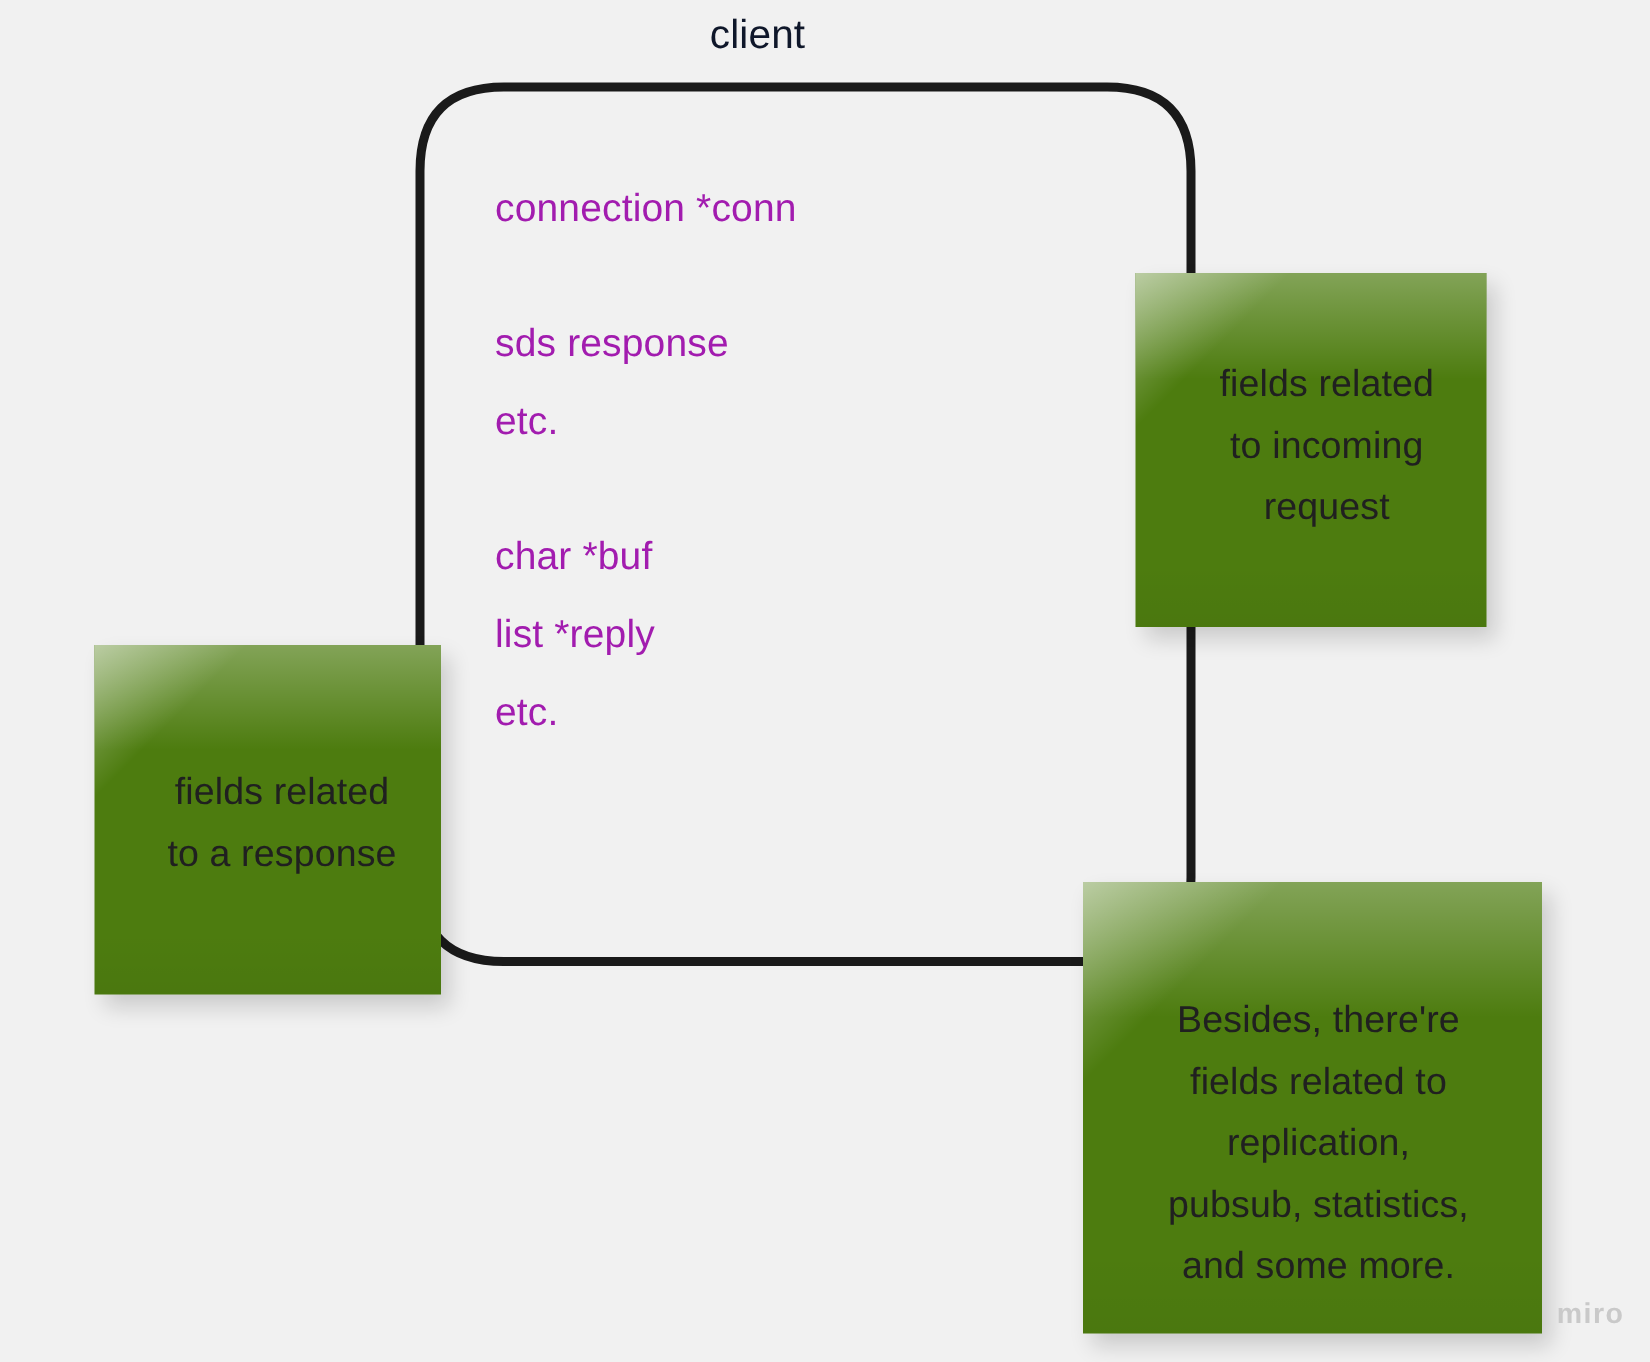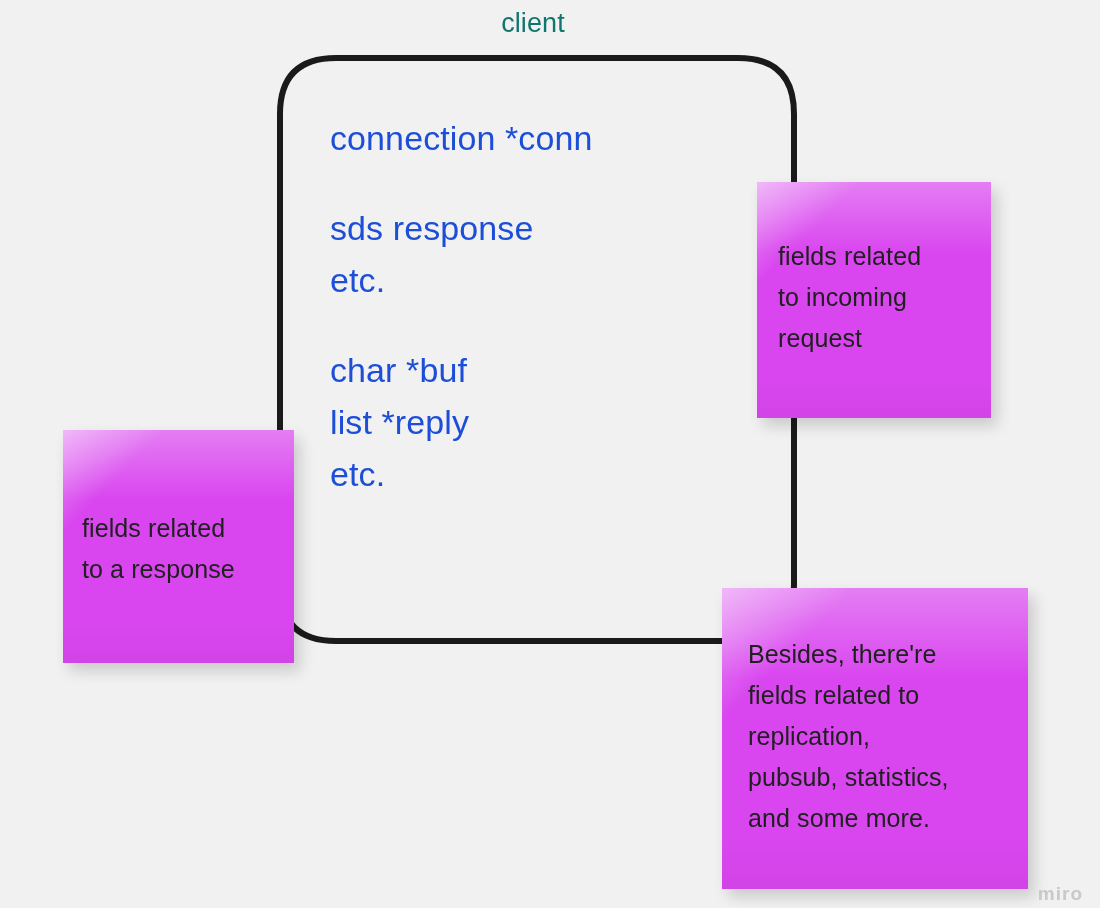--- a/index.html
+++ b/index.html
@@ -27,25 +27,24 @@
 
   
   .board-title {
     position: absolute;
     left: 0;
     top: 6px;
     width: 1010px;
     text-align: center;
     font-size: 27px;
     line-height: 34px;
-    color: #0f766e;
+    color: #0f172a;
     letter-spacing: 0.1px;
     white-space: nowrap;
     user-select: none;
-    margin-left: 28px;
   }
 
   
   .frame-svg {
     position: absolute;
     left: 0;
     top: 0;
     width: 1100px;
     height: 908px;
     pointer-events: none;
@@ -59,37 +58,38 @@
   }
 
   
   .fields {
     position: absolute;
     left: 330px;
     top: 112px;
     width: 430px;
   }
   .field-line {
-    font-size: 34px;
+    font-size: 26px;
     line-height: 52px;
-    color: #1d4ed8;
+    color: #a21caf;
     white-space: nowrap;
     letter-spacing: 0.1px;
   }
   .field-gap {
     height: 38px;
   }
 
   
   .sticky {
     position: absolute;
-    background: #d946ef;
+    background: #4d7c0f;
     box-shadow: 6px 8px 14px rgba(0, 0, 0, 0.16);
     box-sizing: border-box;
     overflow: hidden;
+    text-align: center;
   }
   
   .sticky::before {
     content: "";
     position: absolute;
     inset: 0;
     background:
       linear-gradient(135deg, rgba(255,255,255,0.45) 0%, rgba(255,255,255,0) 22%),
       linear-gradient(180deg, rgba(255,255,255,0.30) 0%, rgba(255,255,255,0) 30%),
       linear-gradient(0deg, rgba(0,0,0,0.035) 0%, rgba(0,0,0,0) 18%);
@@ -125,29 +125,29 @@
     padding: 78px 0 0 19px;
   }
 
   #sticky-besides {
     left: 722px;
     top: 588px;
     width: 306px;
     height: 301px;
   }
   #sticky-besides .sticky-text {
-    padding: 46px 18px 0 26px;
+    padding: 72px 18px 0 26px;
     line-height: 41px;
   }
 
   
   .watermark {
     position: absolute;
     right: 17px;
-    bottom: 5px;
+    bottom: 22px;
     font-size: 19px;
     line-height: 19px;
     letter-spacing: 1px;
     color: #c9c9c9;
     font-weight: bold;
     user-select: none;
   }
 </style>
 </head>
 <body>

